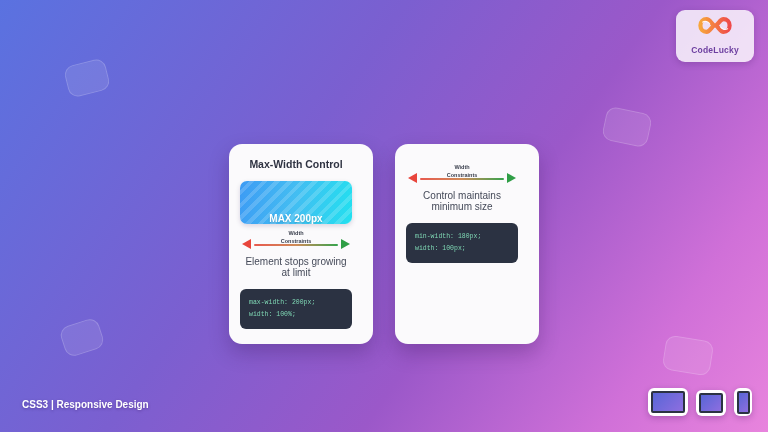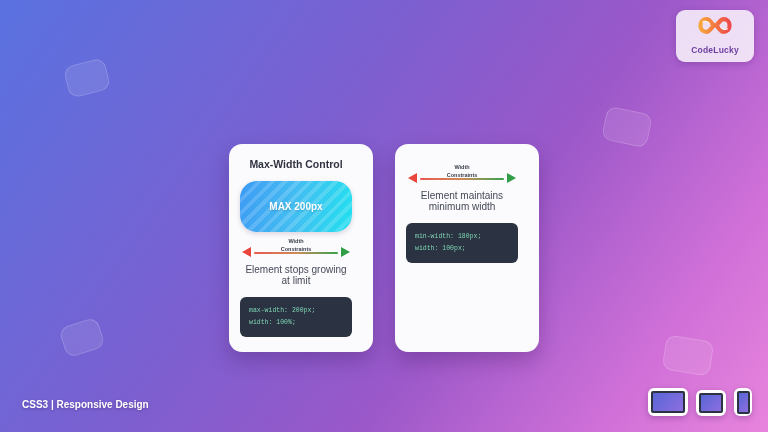--- a/index.html
+++ b/index.html
@@ -106,24 +106,24 @@
   }
   .card-title {
     text-align: center;
     font-size: 10.5px;
     font-weight: bold;
     color: #2f3342;
     margin-bottom: 11px;
   }
 
   .demo-box {
-    height: 51px;
-    border-radius: 17px;
-    display: flex;
-    align-items: center;
+    height: 43px;
+    border-radius: 7px;
+    display: flex;
+    align-items: flex-end;
     justify-content: center;
     position: relative;
     overflow: hidden;
     box-shadow: 0 2px 5px rgba(45,12,75,0.16);
   }
   .demo-box::after {
     content: "";
     position: absolute;
     inset: 0;
     background: repeating-linear-gradient(
@@ -293,21 +293,21 @@
     <div class="card">
       <div class="constraint">
         <div class="constraint-line"></div>
         <div class="arrow left"></div>
         <div class="arrow right"></div>
         <div class="constraint-label">
           <div>Width</div>
           <div>Constraints</div>
         </div>
       </div>
-      <div class="card-desc">Element maintains minimum width</div>
+      <div class="card-desc">Control maintains minimum size</div>
       <div class="code-block">
         <div class="code-line">min-width: 180px;</div>
         <div class="code-line">width: 100px;</div>
       </div>
     </div>
 
   </div>
 
   <div id="footer-label">CSS3 | Responsive Design</div>
 

